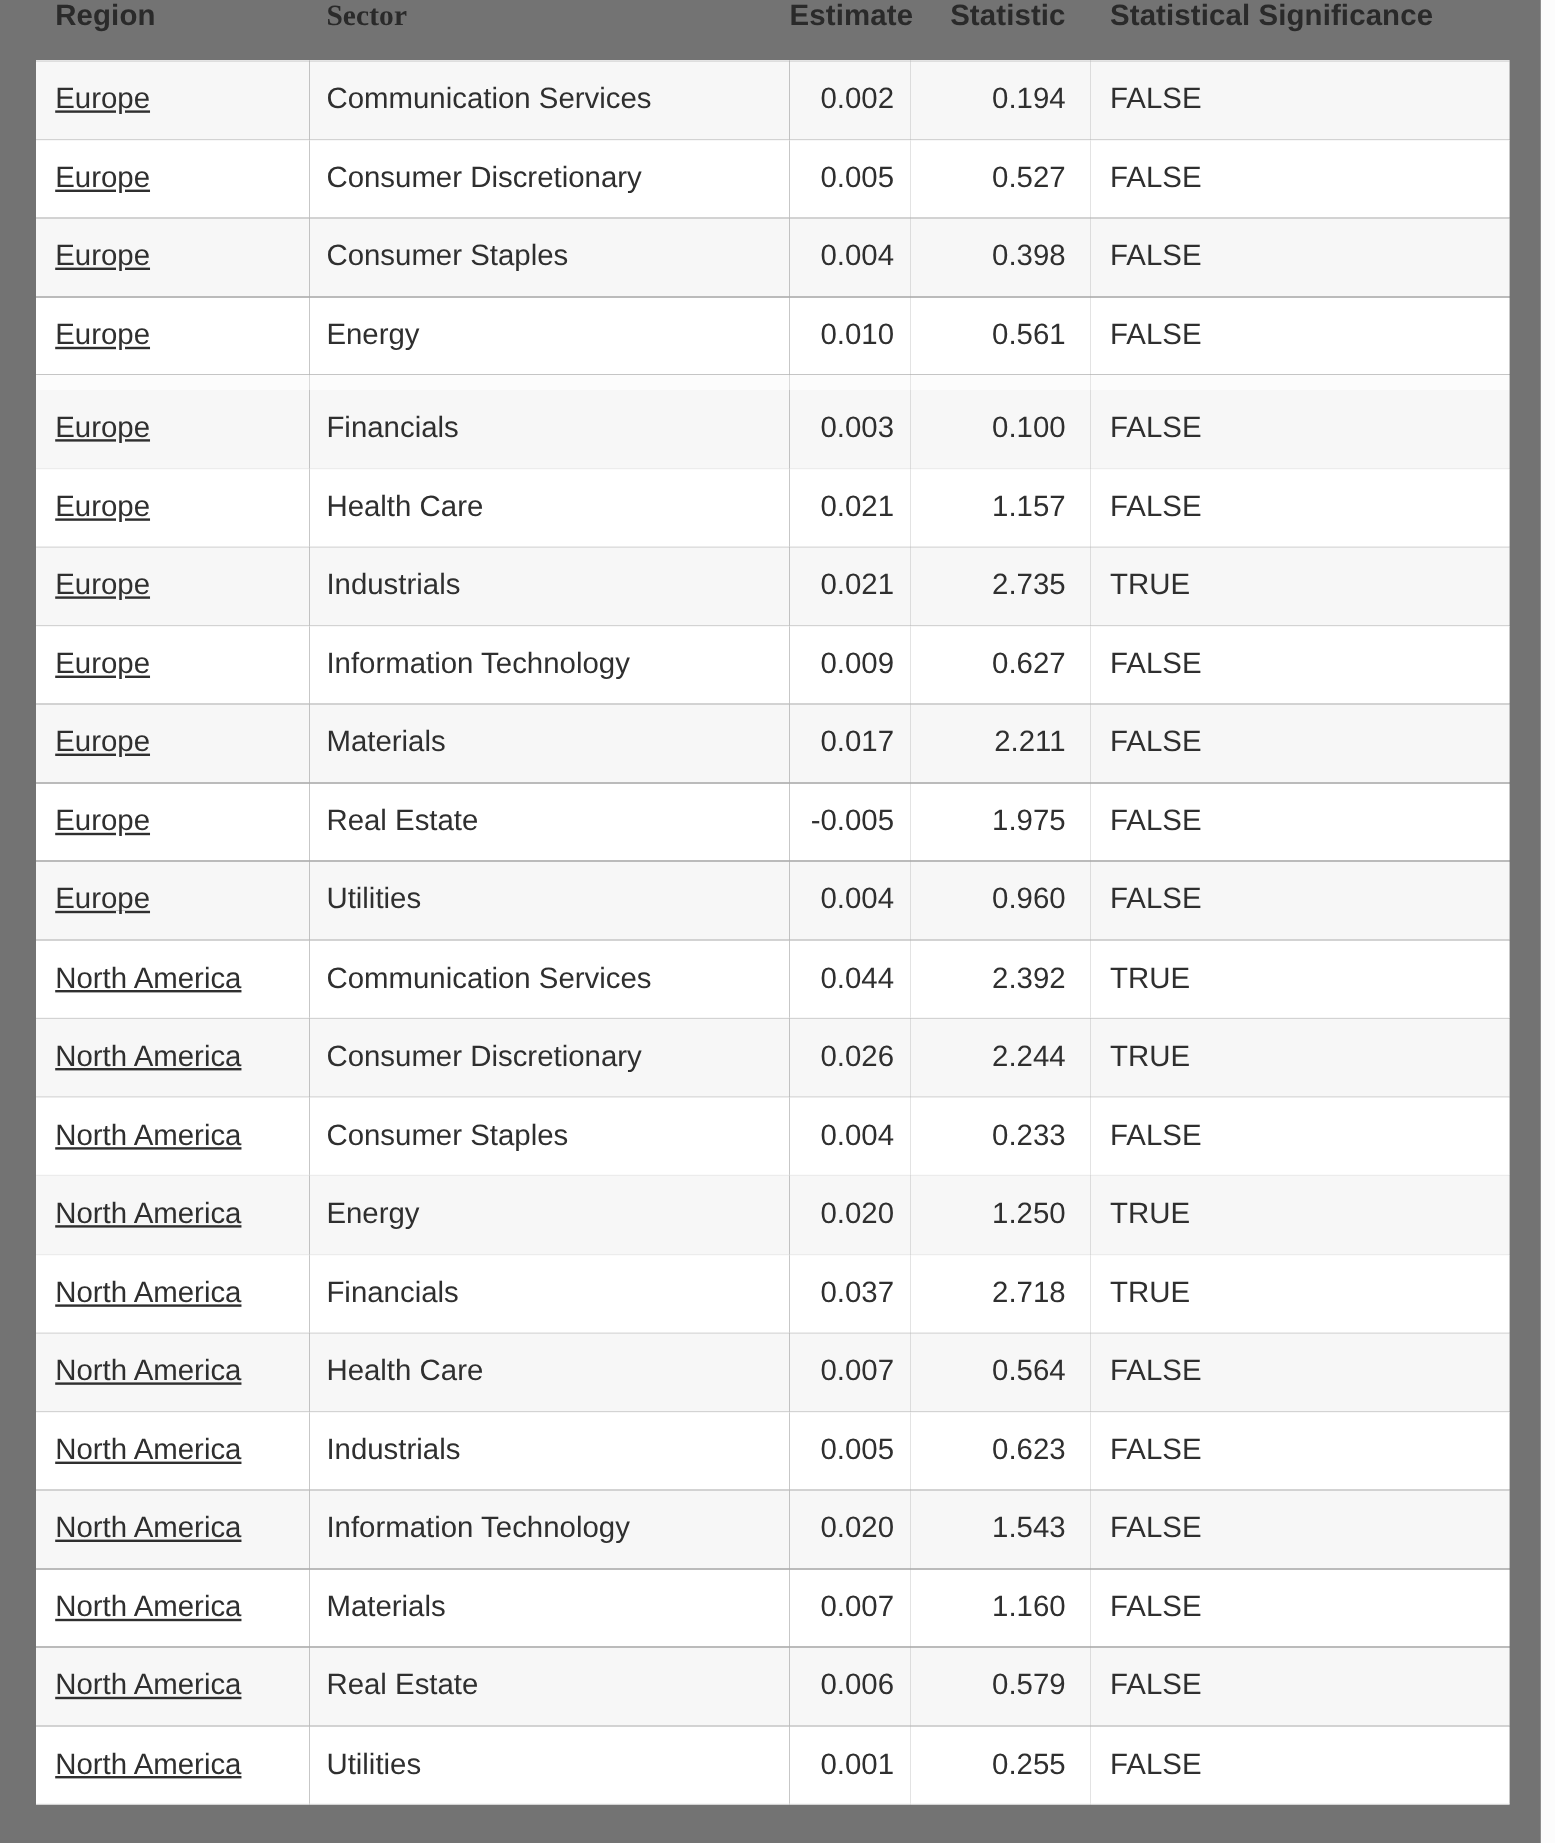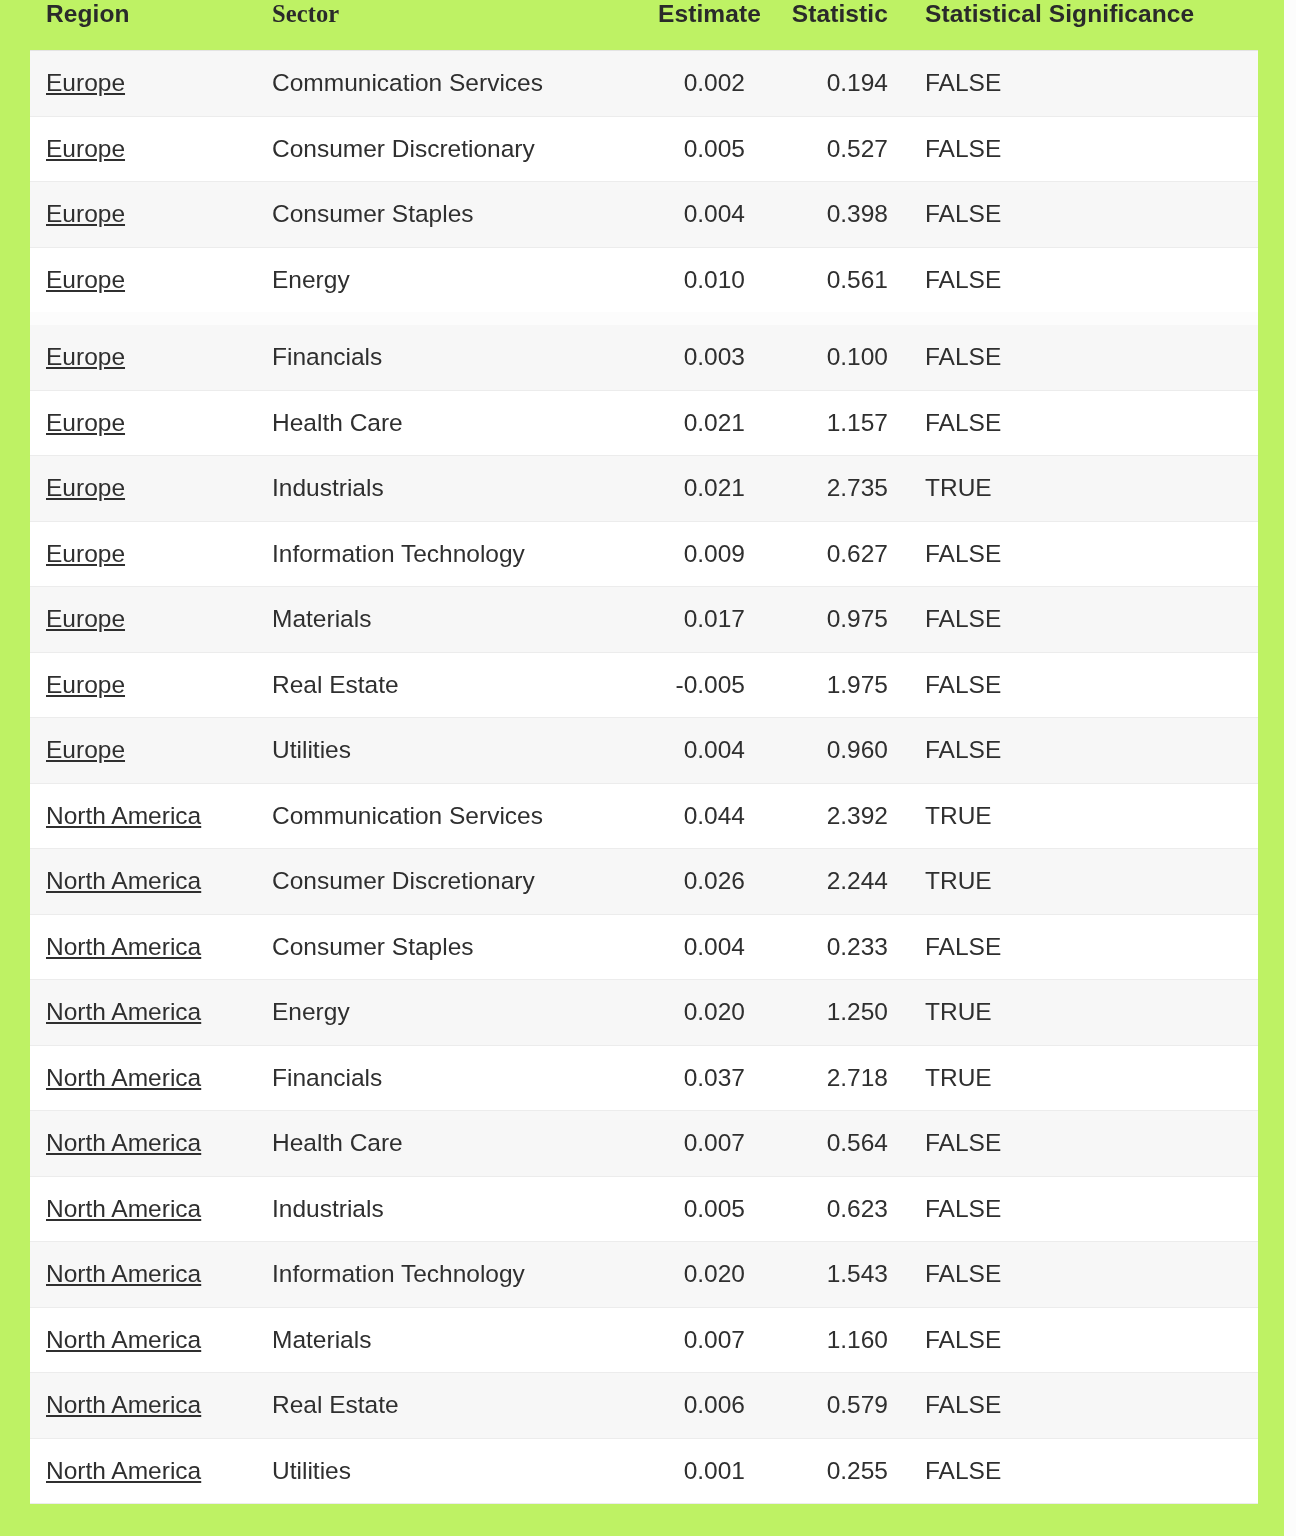--- a/index.html
+++ b/index.html
@@ -11,21 +11,21 @@
     width: 1296px;
     height: 1536px;
     font-family: "Liberation Sans", "DejaVu Sans", sans-serif;
     -webkit-font-smoothing: antialiased;
     overflow: hidden;
   }
   .page {
     position: relative;
     width: 1284px;
     height: 1536px;
-    background: #bef264;
+    background: #737373;
     box-sizing: border-box;
   }
   .table-wrap {
     position: absolute;
     left: 30px;
     top: 0px;
     width: 1228px;
   }
   table.data-table {
     width: 1228px;
@@ -174,21 +174,21 @@
             <td class="align-left t-region">Europe</td>
             <td class="align-left t-sector">Information Technology</td>
             <td class="align-right t-estimate">0.009</td>
             <td class="align-right t-statistic">0.627</td>
             <td class="align-left t-signif">FALSE</td>
           </tr>
           <tr class="stripe">
             <td class="align-left t-region">Europe</td>
             <td class="align-left t-sector">Materials</td>
             <td class="align-right t-estimate">0.017</td>
-            <td class="align-right t-statistic">0.975</td>
+            <td class="align-right t-statistic">2.211</td>
             <td class="align-left t-signif">FALSE</td>
           </tr>
           <tr class="plain">
             <td class="align-left t-region">Europe</td>
             <td class="align-left t-sector">Real Estate</td>
             <td class="align-right t-estimate">-0.005</td>
             <td class="align-right t-statistic">1.975</td>
             <td class="align-left t-signif">FALSE</td>
           </tr>
           <tr class="stripe">

